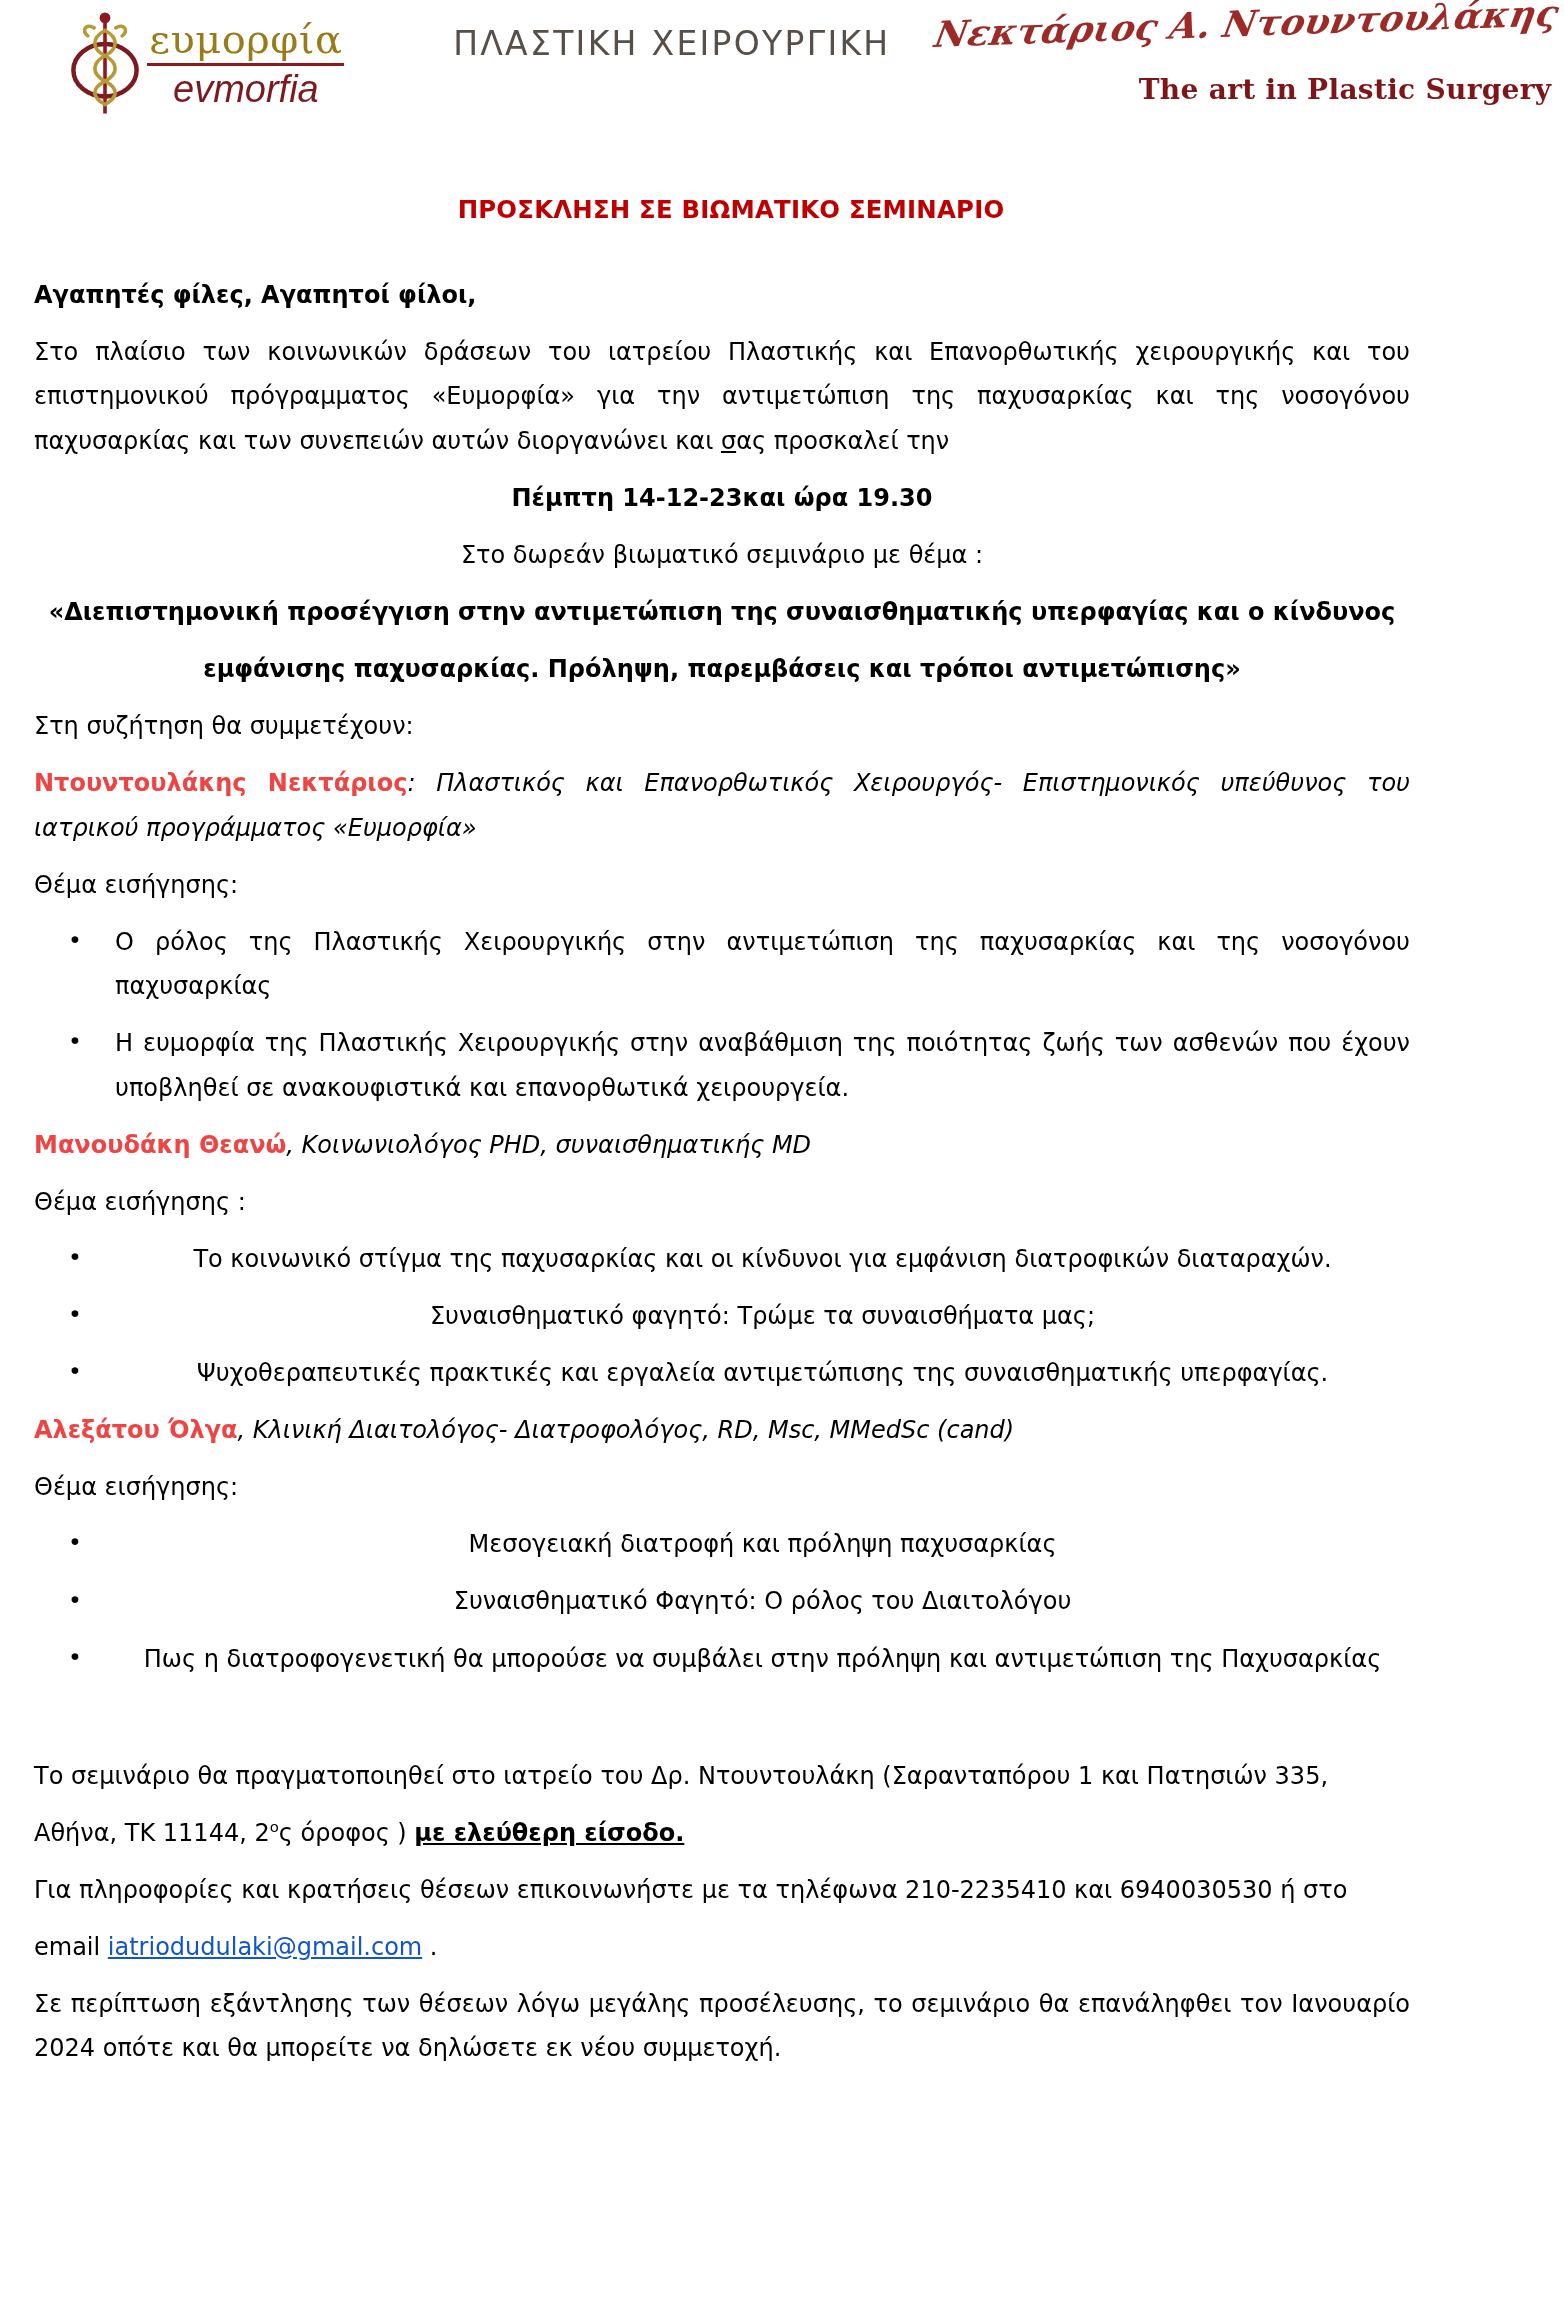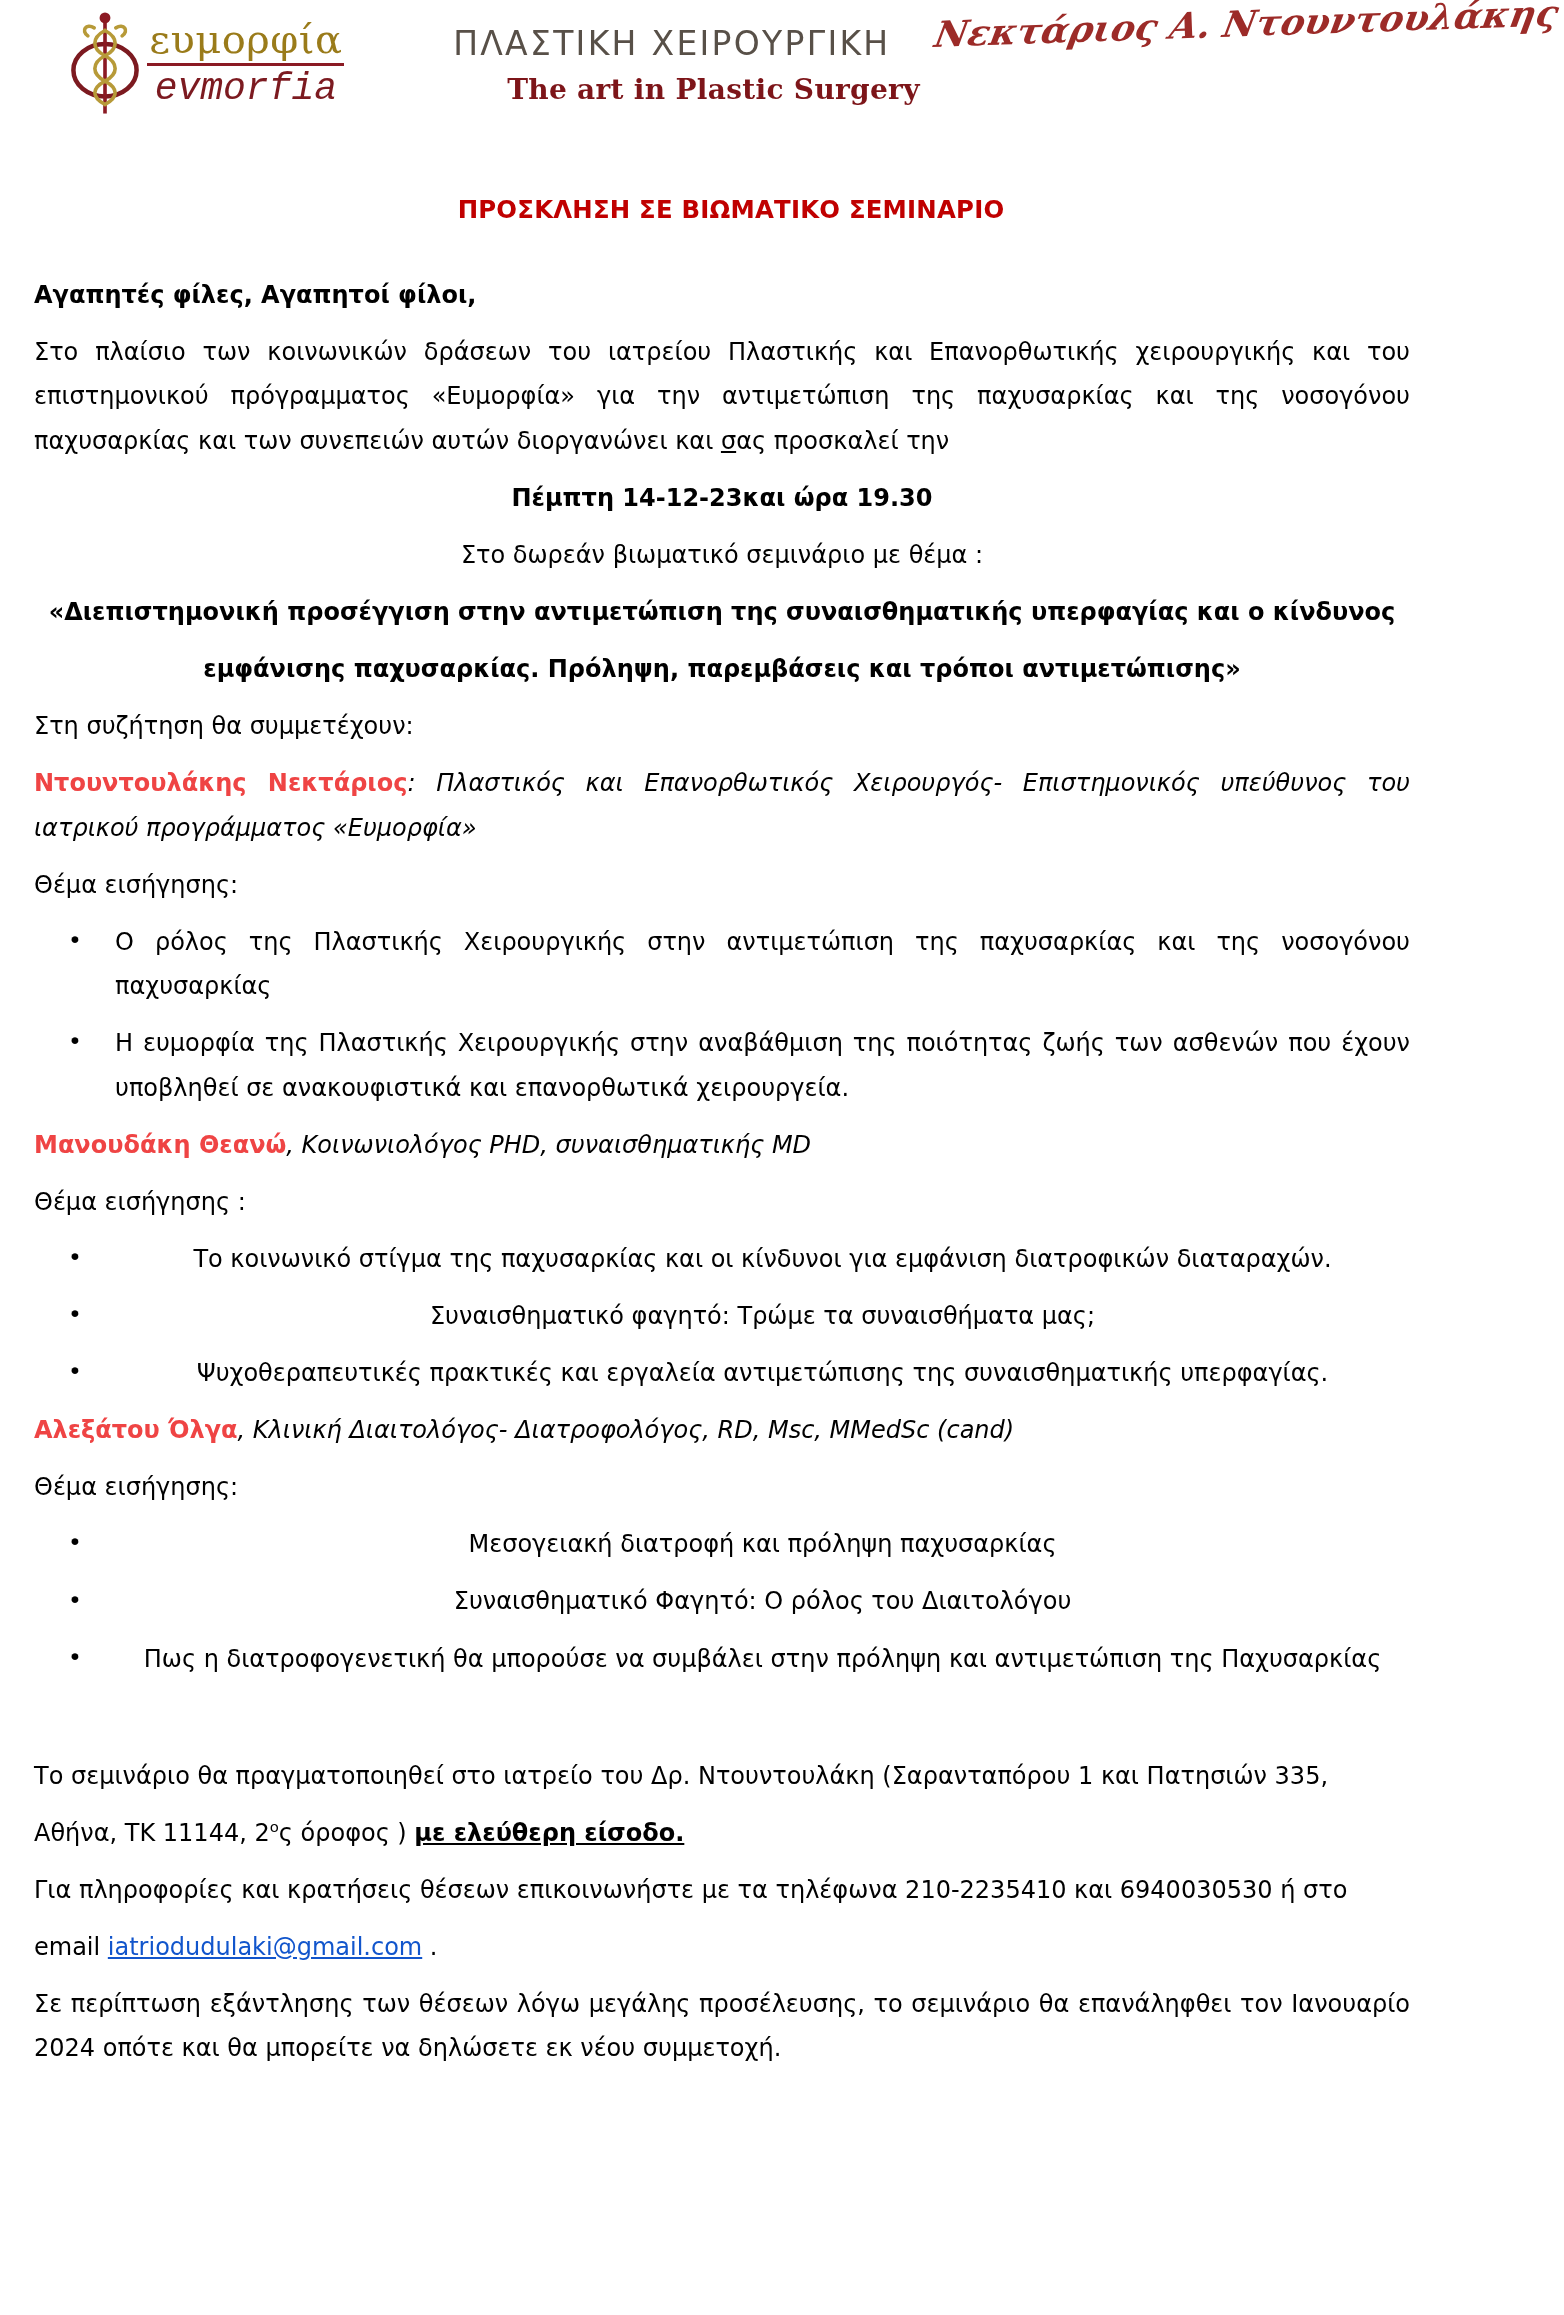--- a/index.html
+++ b/index.html
@@ -58,21 +58,21 @@
     color: #9a7b1a;
     letter-spacing: 0.5px;
     padding: 0 3.6px 1.8px 3.6px;
   }
   .brand-rule {
     height: 2.7px;
     background: #8b1a23;
     margin: 2.7px 1.8px 3.6px 1.8px;
   }
   .brand-en {
-    font-family: Liberation Mono, monospace;
+    font-family: Liberation Sans, sans-serif;
     font-style: italic;
     font-size: 38px;
     color: #7c1a20;
     padding: 0 3.6px;
   }
 
   .practice-block {
     margin-left: 107px;
     margin-top: 16.3px;
     flex: 1 1 auto;
@@ -101,21 +101,21 @@
     transform: skewX(-12deg) rotate(-2deg);
     transform-origin: left bottom;
     white-space: nowrap;
     line-height: 1;
   }
   .tagline {
     font-family: "DejaVu Serif", "Liberation Serif", serif;
     font-weight: bold;
     font-size: 28px;
     color: #7d1519;
-    text-align: left;
+    text-align: right;
     margin-top: 12.7px;
     margin-left: 54px;
     letter-spacing: 0.3px;
   }
 
   
   .doc-title {
     text-align: center;
     color: #c00000;
     font-weight: bold;

